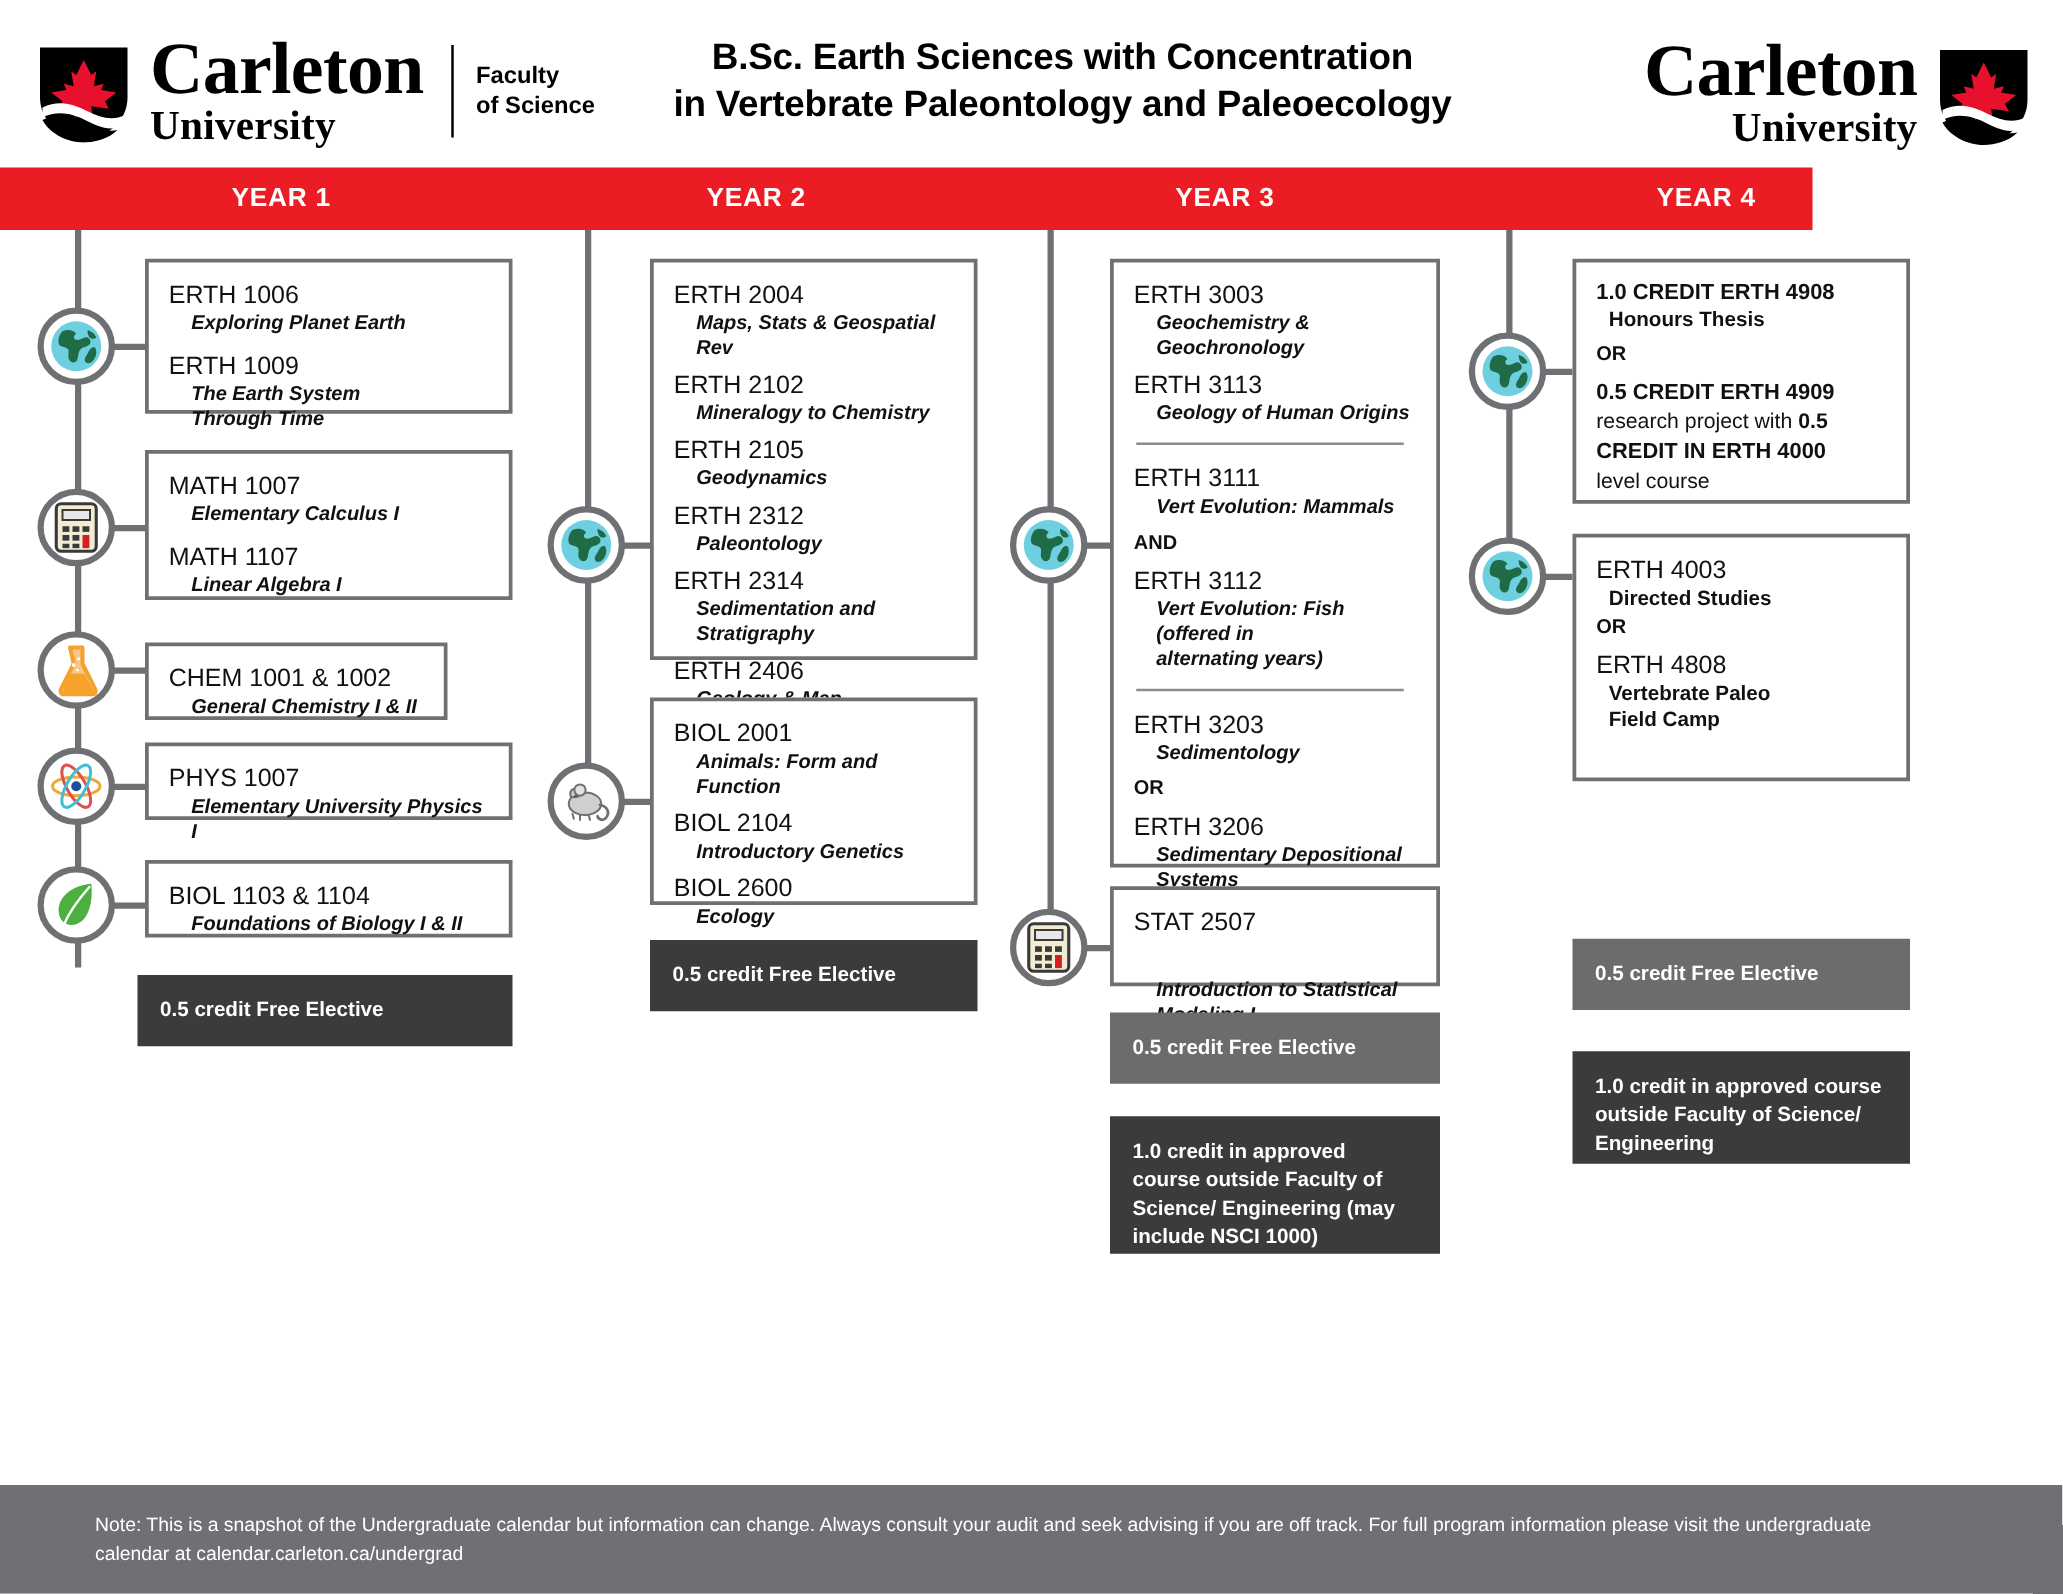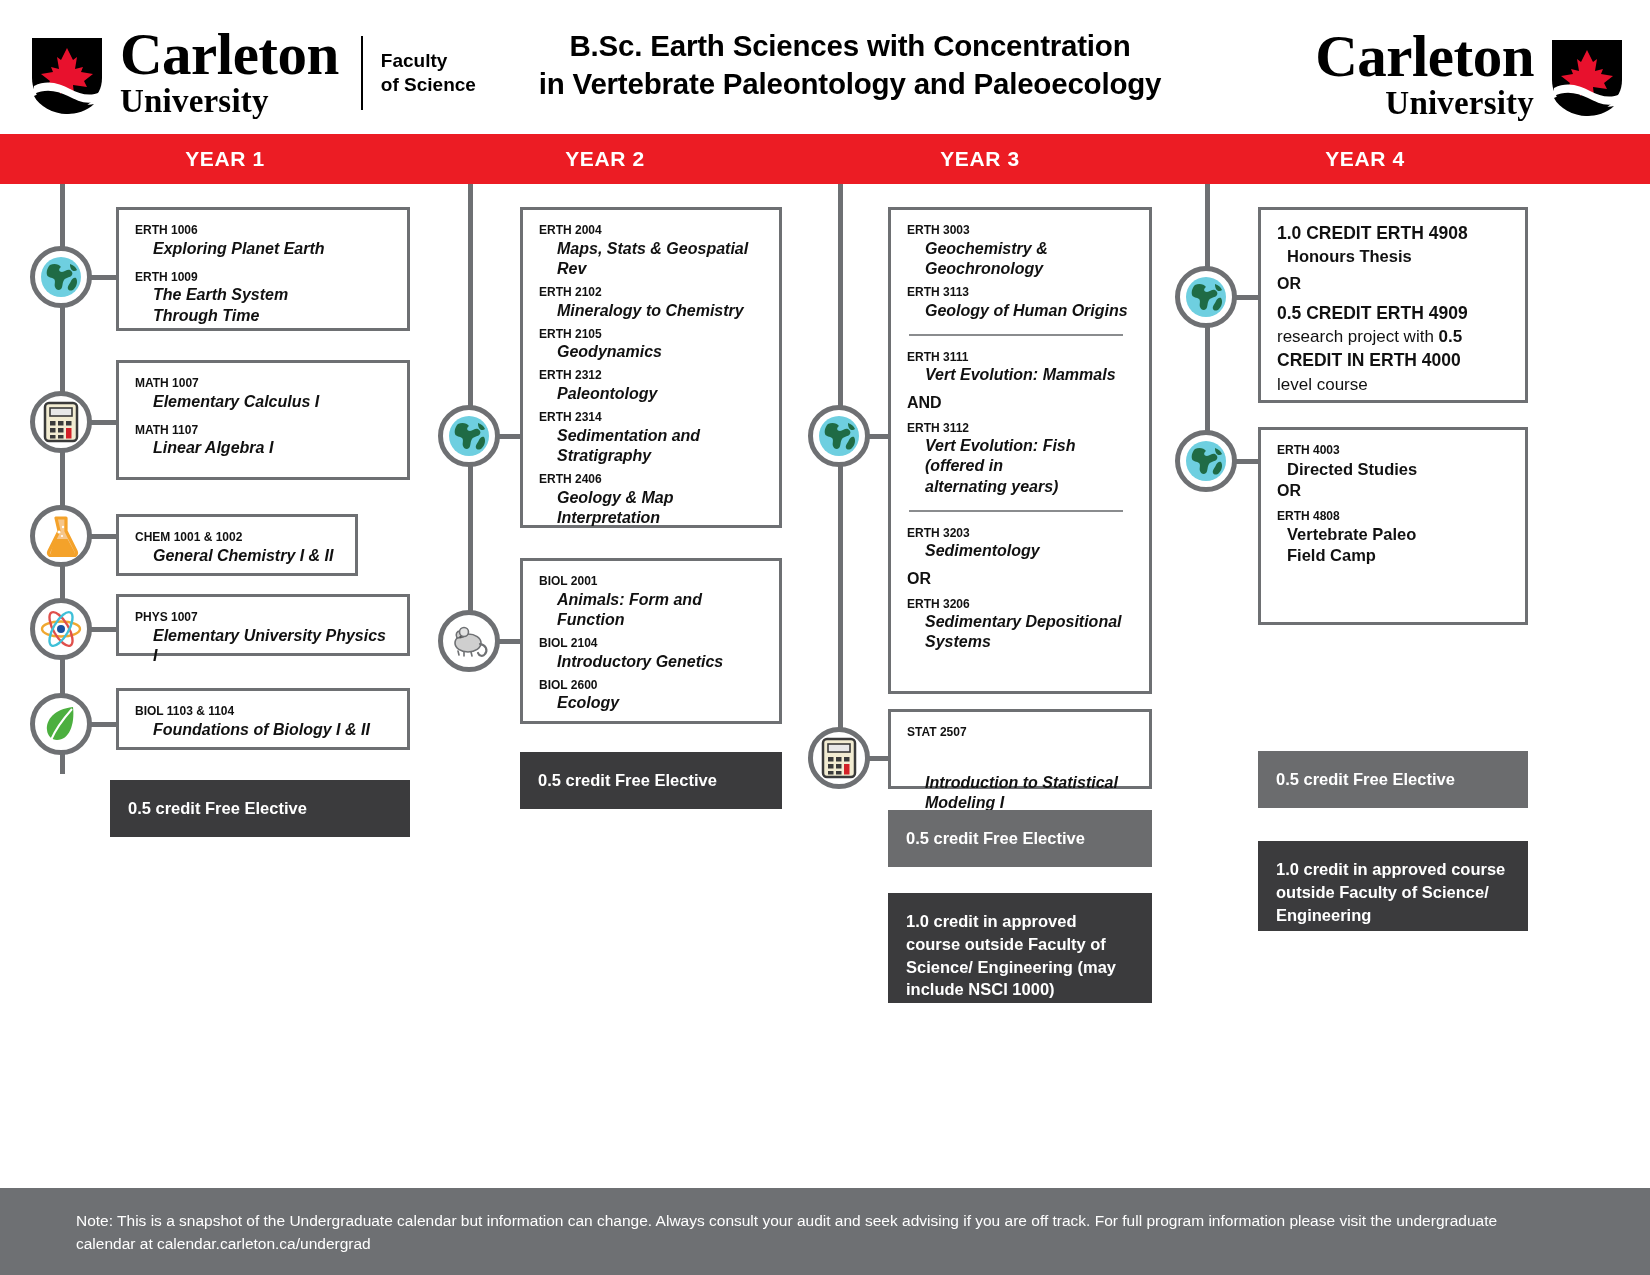--- a/index.html
+++ b/index.html
@@ -34,21 +34,21 @@
   .title-block .tline {
     font-size: 29.5px; font-weight: bold; color: #000; line-height: 1.30; letter-spacing: -0.2px;
   }
 
   .logo-right { position: absolute; right: 24px; top: 28px; display: flex; align-items: center; }
   .logo-right .wordmark { margin-left: 0; margin-right: 14px; text-align: right; }
   .logo-right .shield { width: 78px; height: 82px; }
 
   
   .yearbar {
-    position: absolute; left: 0; top: 134px; width: 1650px; height: 50px;
+    position: absolute; left: 0; top: 134px; width: 1450px; height: 50px;
     background: #ec1c24;
   }
   .yearbar .yl {
     position: absolute; top: 0; height: 50px; line-height: 50px;
     color: #fff; font-weight: bold; font-size: 21px; letter-spacing: 0.6px; text-align: center;
   }
   .y1 { left: 90px;   width: 270px; }
   .y2 { left: 470px;  width: 270px; }
   .y3 { left: 845px;  width: 270px; }
   .y4 { left: 1230px; width: 270px; }
@@ -66,21 +66,21 @@
     display: flex; align-items: center; justify-content: center;
     z-index: 3;
   }
   .icon-circle svg { display: block; }
 
   
   .cbox {
     position: absolute; background: #ffffff; border: 3px solid #6e7073;
     padding: 13px 16px 14px 16px; z-index: 2;
   }
-  .code { font-size: 12px; font-weight: bold; color: #111; line-height: 1.30; }
+  .code { font-size: 20px; font-weight: normal; color: #111; line-height: 1.30; }
   .name {
     font-size: 16px; font-style: italic; color: #111;
     line-height: 1.26; padding-left: 18px; font-weight: bold;
   }
   .conj { font-size: 16px; font-weight: bold; color: #111; line-height: 1.45; }
   .gap { height: 11px; }
   .gap-s { height: 6px; }
   .hr-inner { height: 2px; background: #8a8c8e; margin: 13px 10px 14px 2px; }
 
   

